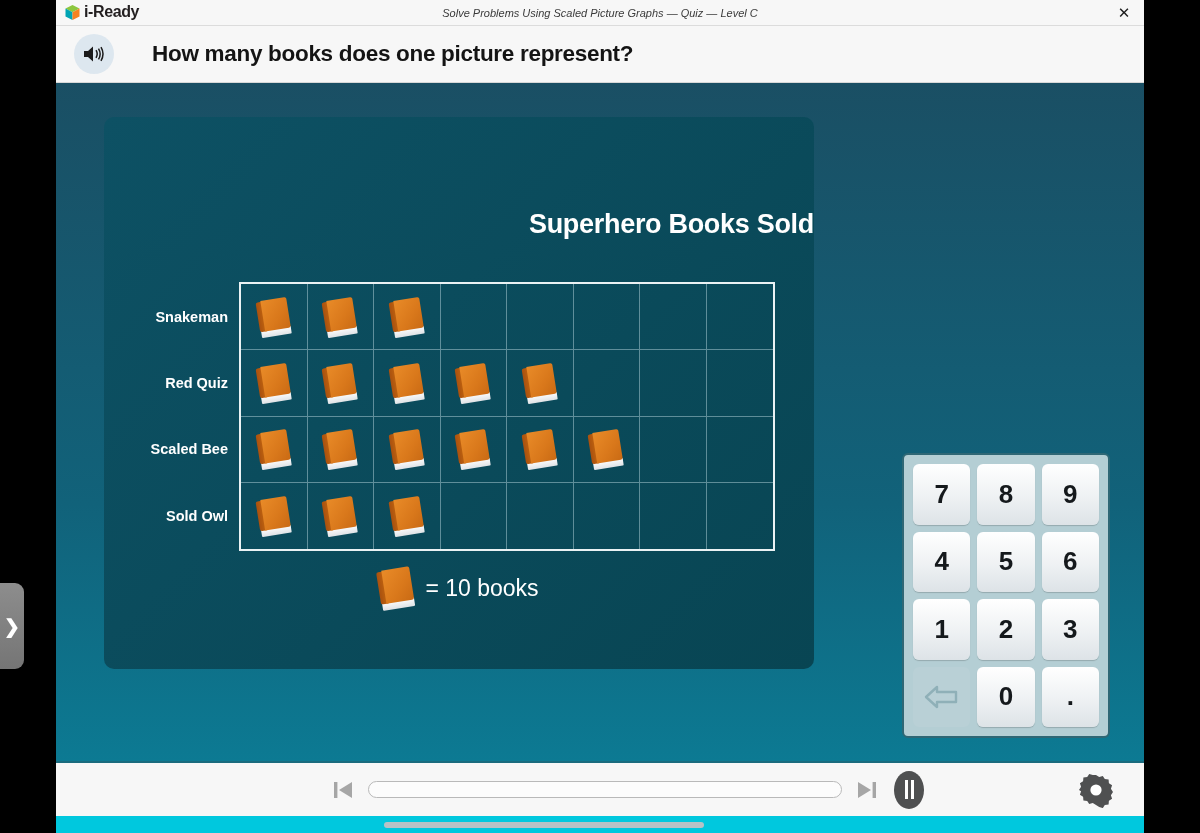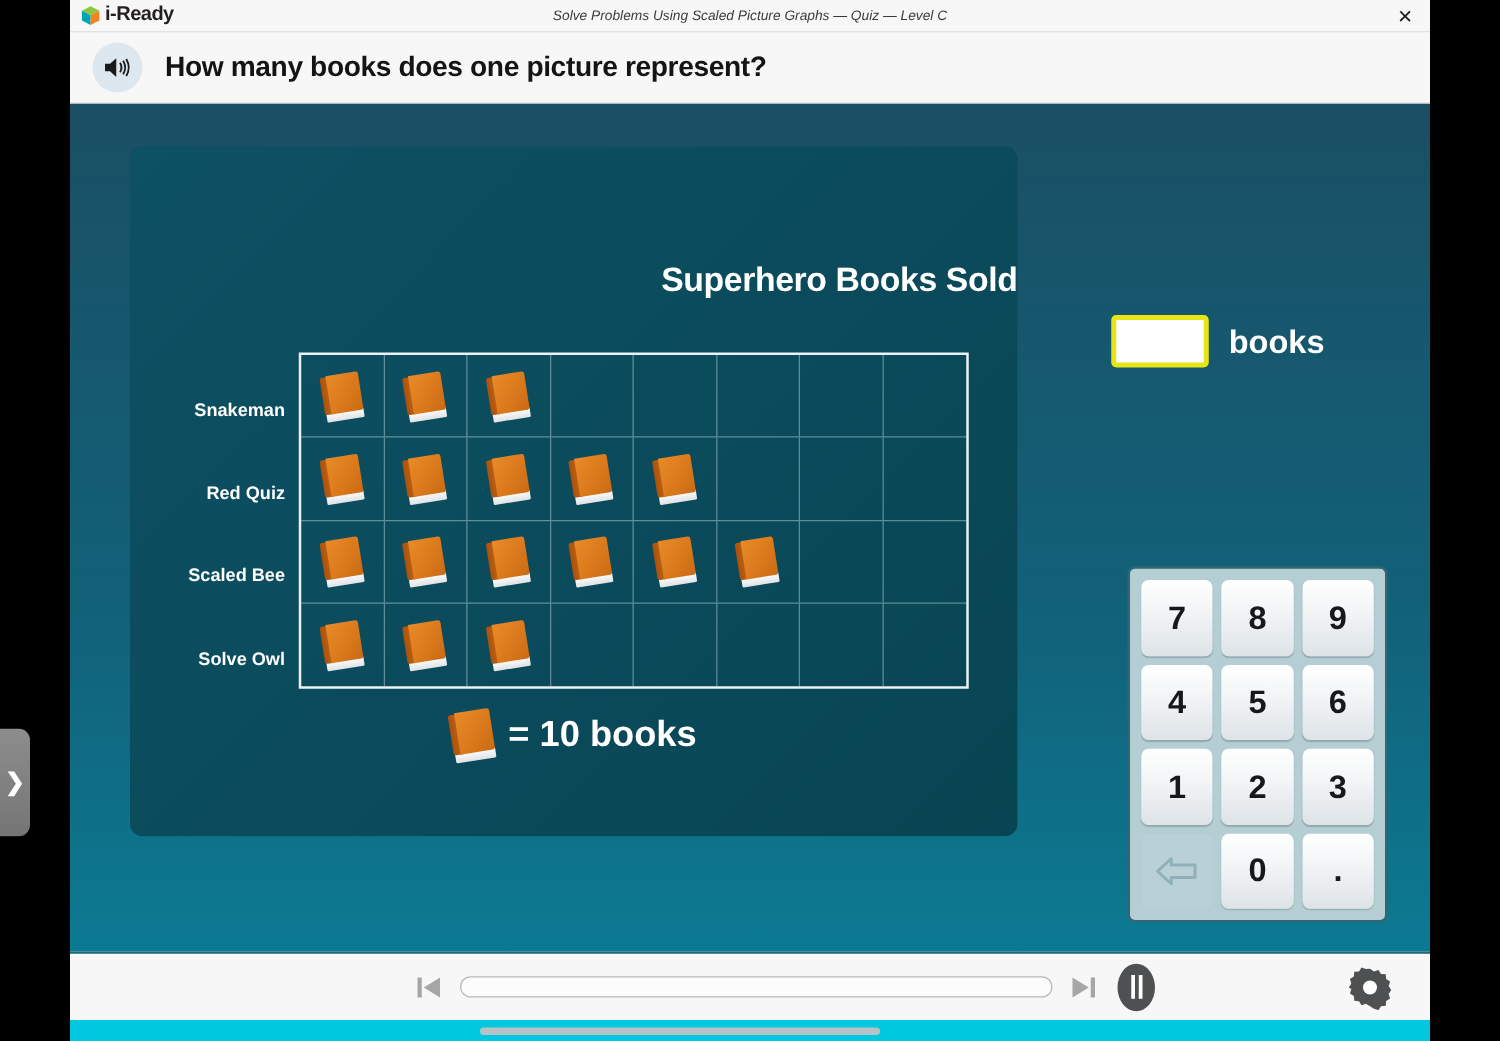--- a/index.html
+++ b/index.html
@@ -42,21 +42,21 @@
     position: absolute; left: 0; top: 26px; width: 1088px; height: 57px;
     background: #f7f7f7; border-bottom: 1px solid #d8d8d8;
     display: flex; align-items: center; padding-left: 18px; gap: 18px;
   }
   .speaker {
     width: 40px; height: 40px; border-radius: 50%; background: #dde7ef;
     display: flex; align-items: center; justify-content: center; cursor: pointer;
     flex: 0 0 auto;
   }
   .qtext {
-    font-size: 22.5px; font-weight: bold; color: #141414; letter-spacing: -0.3px;
+    font-size: 22.5px; font-weight: bold; color: #141414; letter-spacing: -0.3px; margin-left: 20px;
   }
 
   
   .stage {
     position: absolute; left: 0; top: 83px; width: 1088px; height: 678px;
     background: linear-gradient(to bottom, #1a4f64 0%, #11627a 62%, #0c7a93 100%);
     overflow: hidden;
   }
 
   
@@ -82,21 +82,21 @@
   .grid-cell {
     width: 12.5%; height: 100%;
     border-right: 1px solid rgba(200,226,232,0.45);
     display: flex; align-items: center; justify-content: center;
   }
   .grid-cell:last-child { border-right: none; }
 
   .row-label {
     position: absolute; right: 100%; width: 200px; margin-right: 13px;
     text-align: right; font-size: 14.5px; font-weight: bold; color: #ffffff;
-    top: 50%; transform: translateY(-50%); margin-top: 12px;
+    top: 50%; transform: translateY(-50%);
   }
 
   
   .book {
     position: relative; width: 34px; height: 38px;
     transform: rotate(-9deg);
   }
   .book .pages {
     position: absolute; left: 2px; bottom: 0px; width: 30px; height: 8px;
     background: linear-gradient(to bottom, #ffffff 0%, #dfe3e6 100%);
@@ -112,21 +112,21 @@
     background: linear-gradient(to bottom right, #e98b28 0%, #d9781b 60%, #c96a14 100%);
     border-radius: 0 2px 2px 0;
   }
 
   
   .legend {
     position: absolute; left: 0; top: 452px; width: 710px;
     display: flex; align-items: center; justify-content: center; gap: 12px;
   }
   .legend .book { transform: rotate(-9deg) scale(1.08); }
-  .legend-text { font-size: 29px; font-weight: bold; color: #ffffff; text-align: right; }
+  .legend-text { font-size: 23px; font-weight: normal; color: #ffffff; text-align: right; }
 
   
   .answer-row {
     position: absolute; left: 833px; top: 169px;
     display: flex; align-items: center; gap: 16px;
   }
   .answer-box {
     width: 78px; height: 42px; background: #ffffff;
     border: 4px solid #e8e516; border-radius: 4px;
   }
@@ -340,21 +340,21 @@
                 <span class="book">
                   <span class="pages"></span>
                   <span class="spine"></span>
                   <span class="cover"></span>
                 </span>
               </div>
               <div class="grid-cell"></div>
               <div class="grid-cell"></div>
             </div>
             <div class="grid-row">
-              <div class="row-label">Solve Owl</div>
+              <div class="row-label">Sold Owl</div>
               <div class="grid-cell">
                 <span class="book">
                   <span class="pages"></span>
                   <span class="spine"></span>
                   <span class="cover"></span>
                 </span>
               </div>
               <div class="grid-cell">
                 <span class="book">
                   <span class="pages"></span>
@@ -379,24 +379,20 @@
         <div class="legend">
           <span class="book">
             <span class="pages"></span>
               <span class="spine"></span>
               <span class="cover"></span>
           </span>
           <span class="legend-text">= 10 books</span>
         </div>
       </div>
 
-      <div class="answer-row">
-        <div class="answer-box"></div>
-        <span class="answer-unit">books</span>
-      </div>
 
       <div class="keypad" id="keypad">
           <div class="key">7</div>
           <div class="key">8</div>
           <div class="key">9</div>
           <div class="key">4</div>
           <div class="key">5</div>
           <div class="key">6</div>
           <div class="key">1</div>
           <div class="key">2</div>

